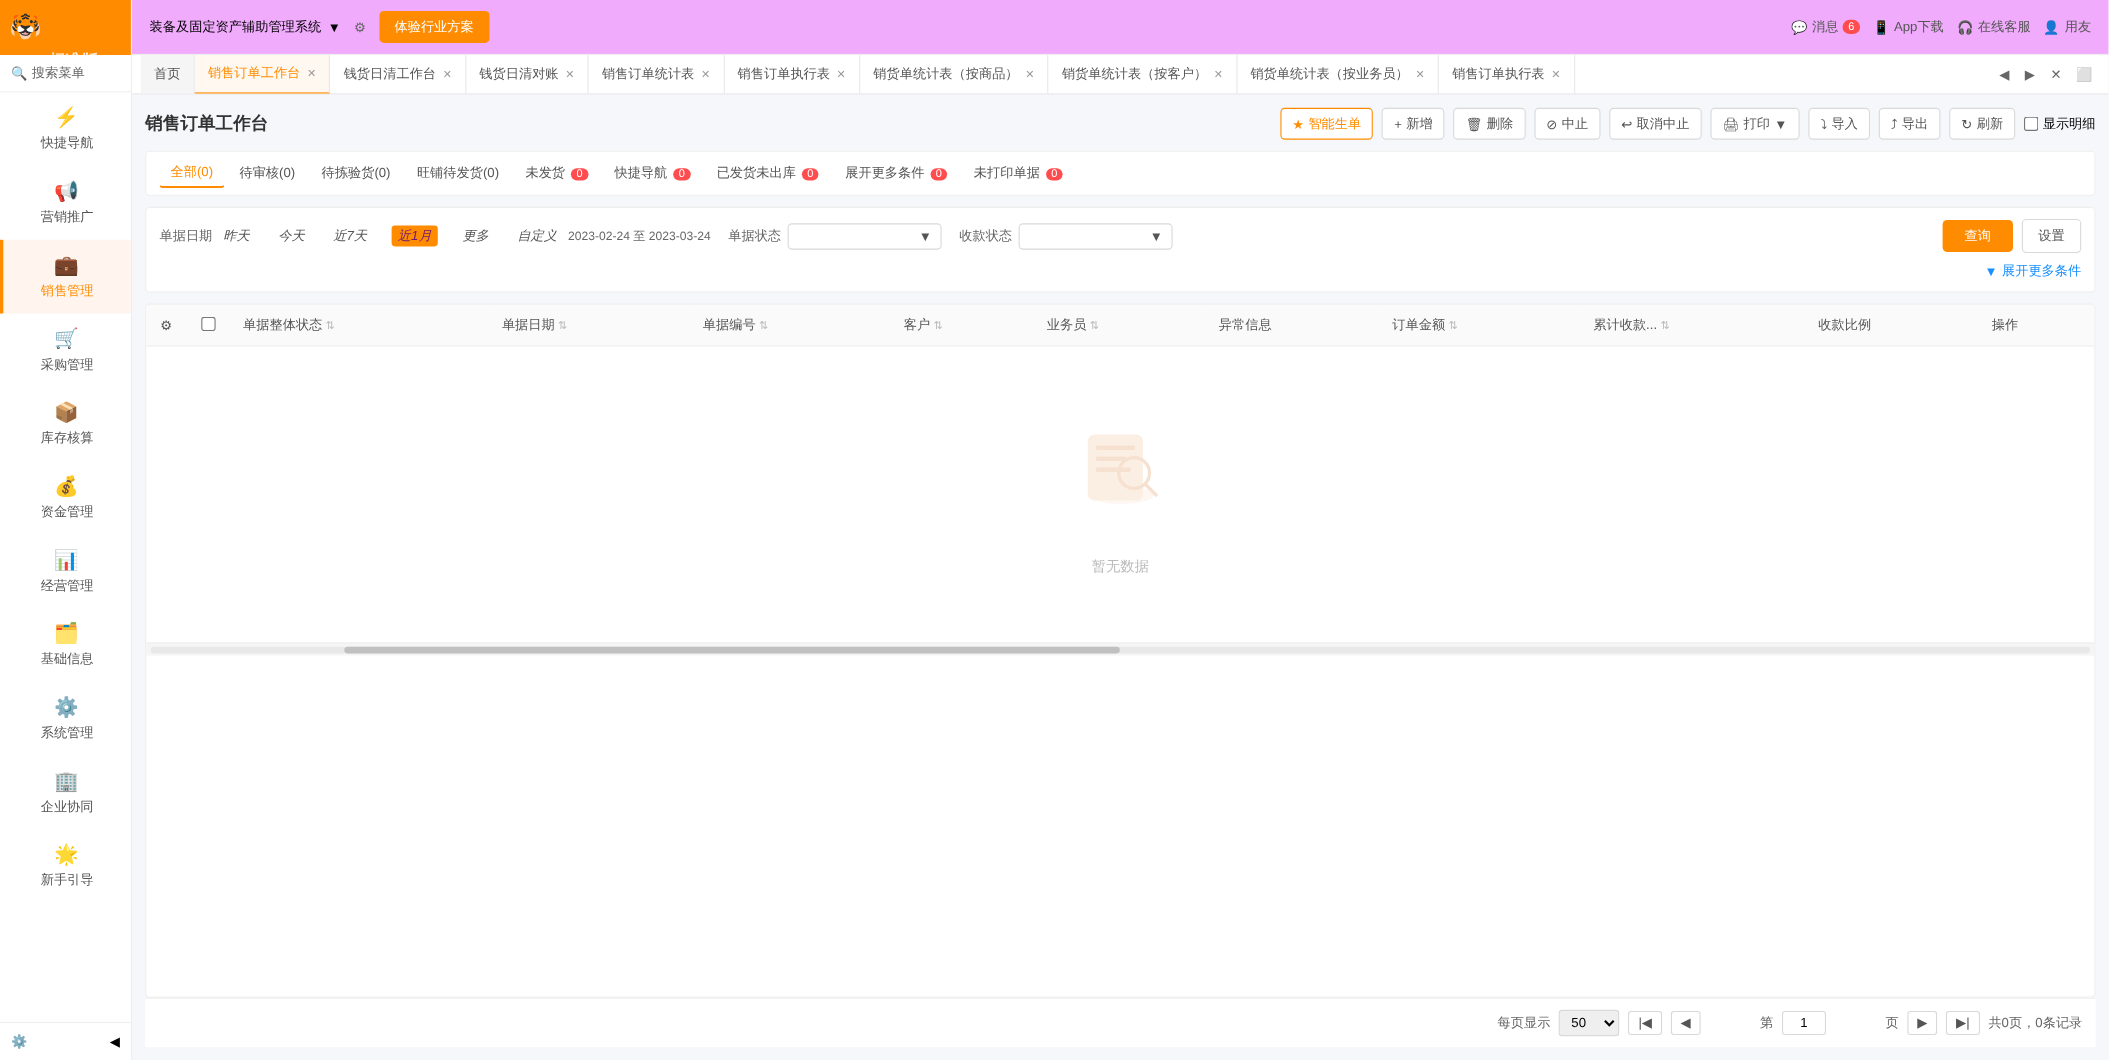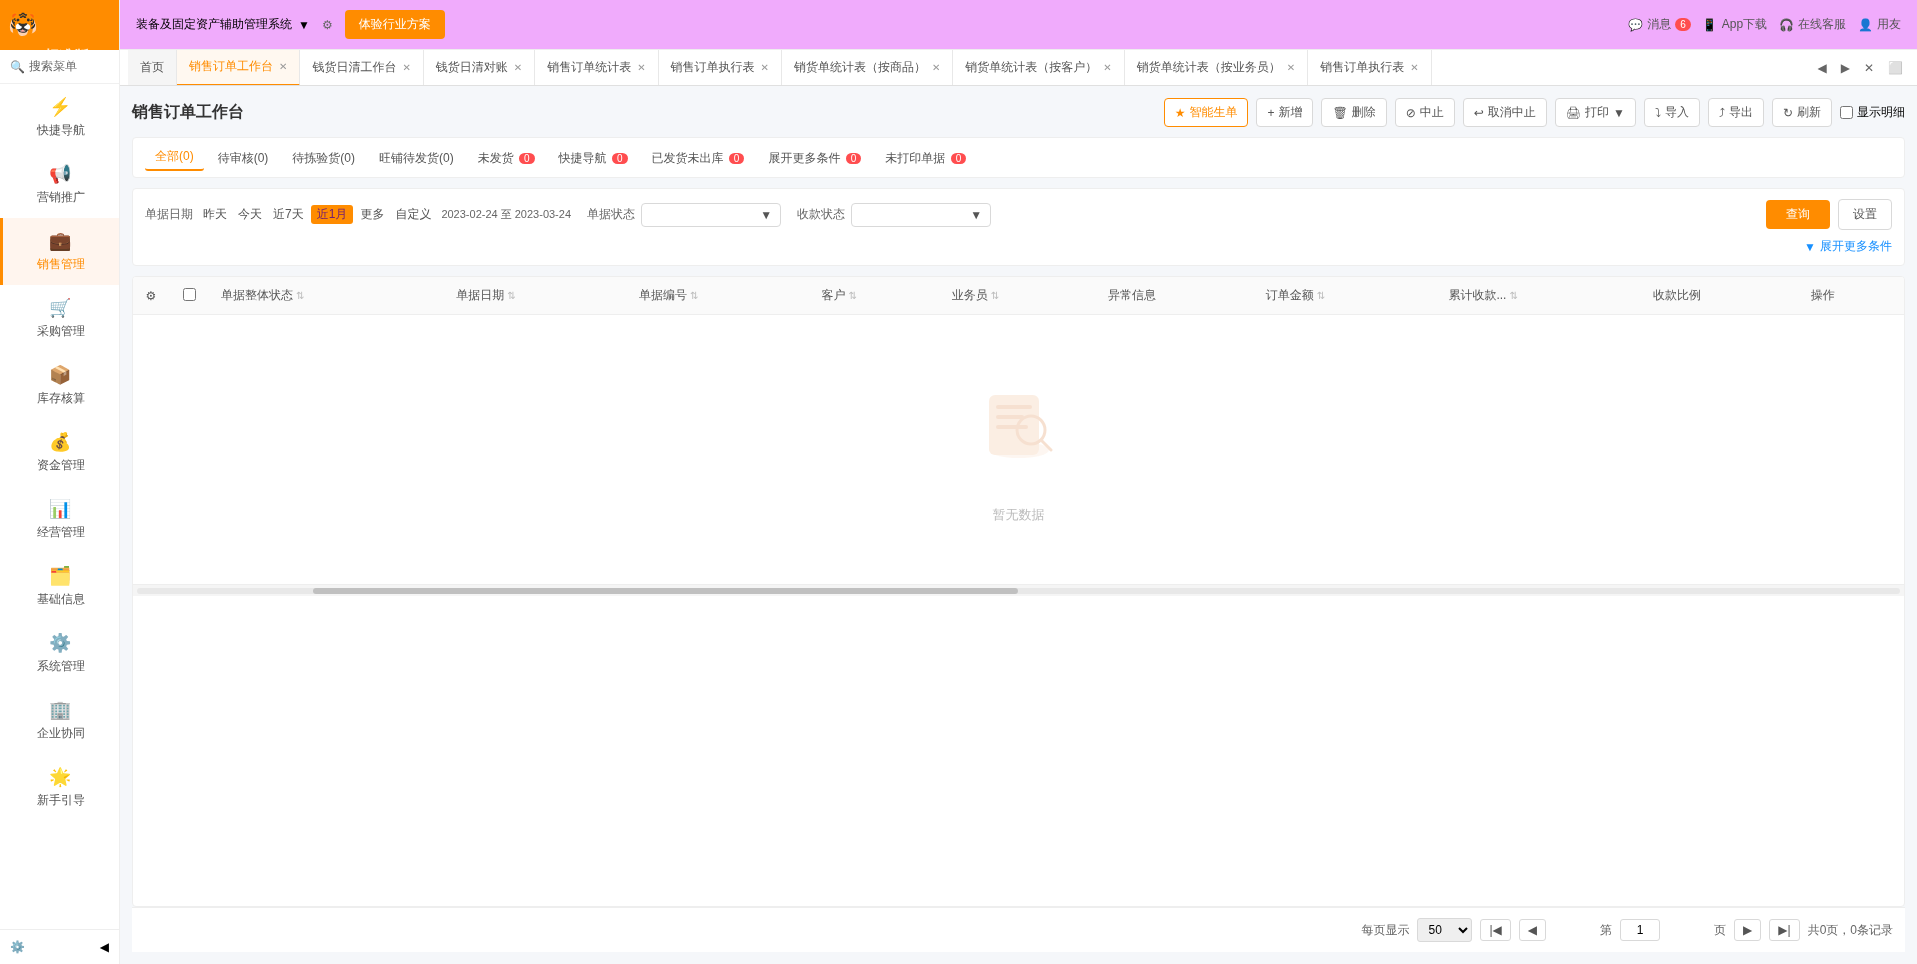--- a/index.html
+++ b/index.html
@@ -38,31 +38,31 @@
     .page-content { flex: 1; overflow: hidden; display: flex; flex-direction: column; padding: 12px; background: #f5f7fa; }
 
     
     .page-header { display: flex; align-items: center; justify-content: space-between; margin-bottom: 10px; }
     .page-title { font-size: 16px; font-weight: bold; color: #333; }
     .page-header-actions { display: flex; align-items: center; gap: 8px; }
     .btn-smart { background: #fff; border: 1px solid #ff8c00; color: #ff8c00; padding: 5px 10px; border-radius: 4px; cursor: pointer; font-size: 12px; display: flex; align-items: center; gap: 4px; }
     .btn-default { background: #fff; border: 1px solid #d9d9d9; color: #555; padding: 5px 10px; border-radius: 4px; cursor: pointer; font-size: 12px; display: flex; align-items: center; gap: 4px; }
 
     
-    .status-tabs { display: flex; align-items: flex-end; background: #fff; border-radius: 4px; padding: 6px 12px; margin-bottom: 10px; gap: 4px; border: 1px solid #eee; }
+    .status-tabs { display: flex; align-items: center; background: #fff; border-radius: 4px; padding: 6px 12px; margin-bottom: 10px; gap: 4px; border: 1px solid #eee; }
     .status-tab { padding: 4px 10px; cursor: pointer; color: #555; font-size: 12px; border-radius: 3px; white-space: nowrap; }
     .status-tab.active { color: #ff8c00; border-bottom: 2px solid #ff8c00; }
     .status-tab .count-badge { background: #ff4d4f; color: #fff; border-radius: 10px; padding: 0 5px; font-size: 10px; margin-left: 2px; }
 
     
     .filter-bar { background: #fff; border-radius: 4px; padding: 10px 12px; margin-bottom: 10px; border: 1px solid #eee; }
     .filter-row { display: flex; align-items: center; gap: 16px; flex-wrap: wrap; }
     .filter-item { display: flex; align-items: center; gap: 6px; }
     .filter-label { color: #666; white-space: nowrap; font-size: 12px; }
-    .filter-date-options { display: flex; align-items: center; gap: 3px; }
+    .filter-date-options { display: flex; align-items: center; gap: 18px; font-style: italic; }
     .filter-date-opt { cursor: pointer; color: #555; font-size: 12px; padding: 2px 4px; }
     .filter-date-opt.badge-orange { background: #ff8c00; color: #701a75; border-radius: 3px; padding: 1px 6px; }
     .filter-date-range { color: #666; font-size: 11px; }
     .filter-select { border: 1px solid #d9d9d9; border-radius: 4px; padding: 4px 8px; font-size: 12px; color: #555; min-width: 120px; display: flex; align-items: center; justify-content: space-between; cursor: pointer; }
     .expand-btn { display: flex; align-items: center; gap: 4px; color: #1890ff; cursor: pointer; font-size: 12px; margin-left: auto; }
 
     
     .results-bar { display: flex; align-items: center; justify-content: space-between; margin-bottom: 8px; color: #666; font-size: 12px; }
     .results-actions { display: flex; align-items: center; gap: 8px; }
     .action-link { color: #ff8c00; cursor: pointer; font-size: 12px; display: flex; align-items: center; gap: 3px; }

